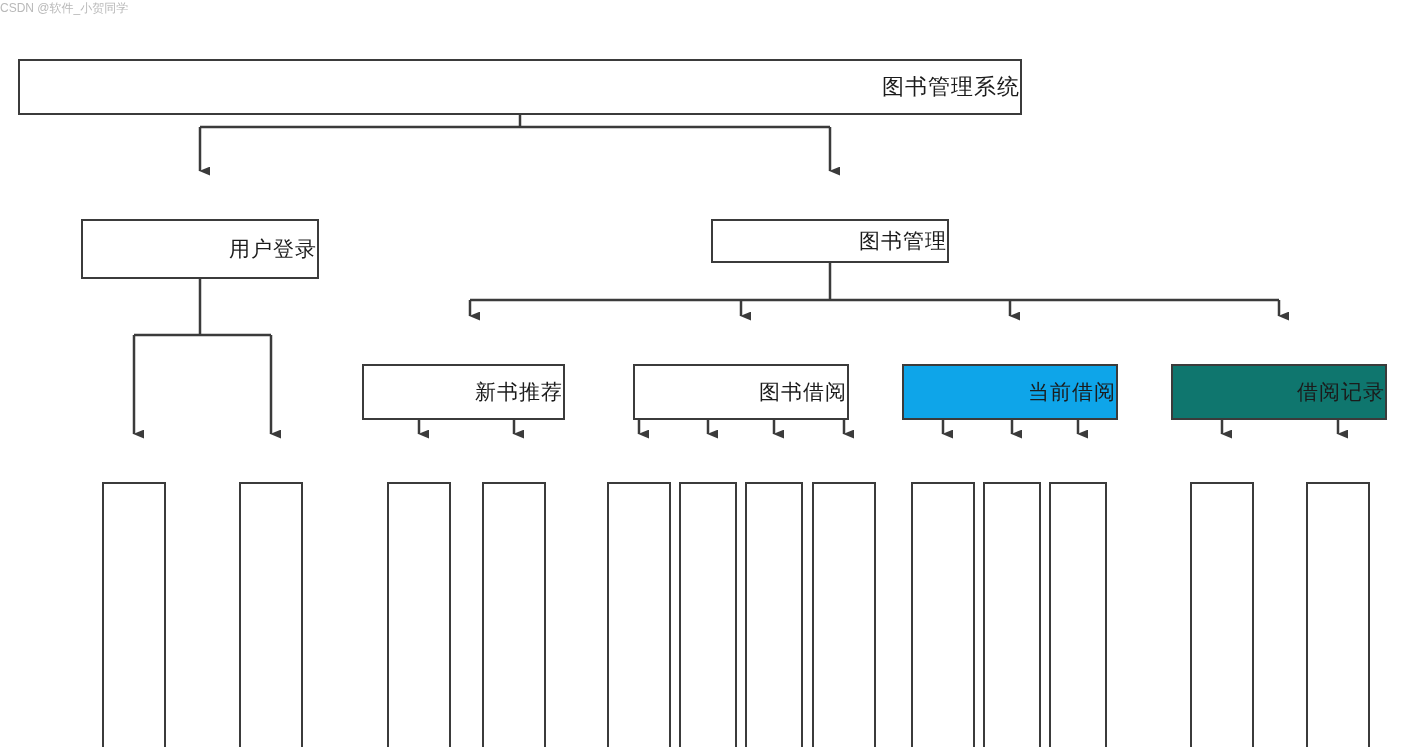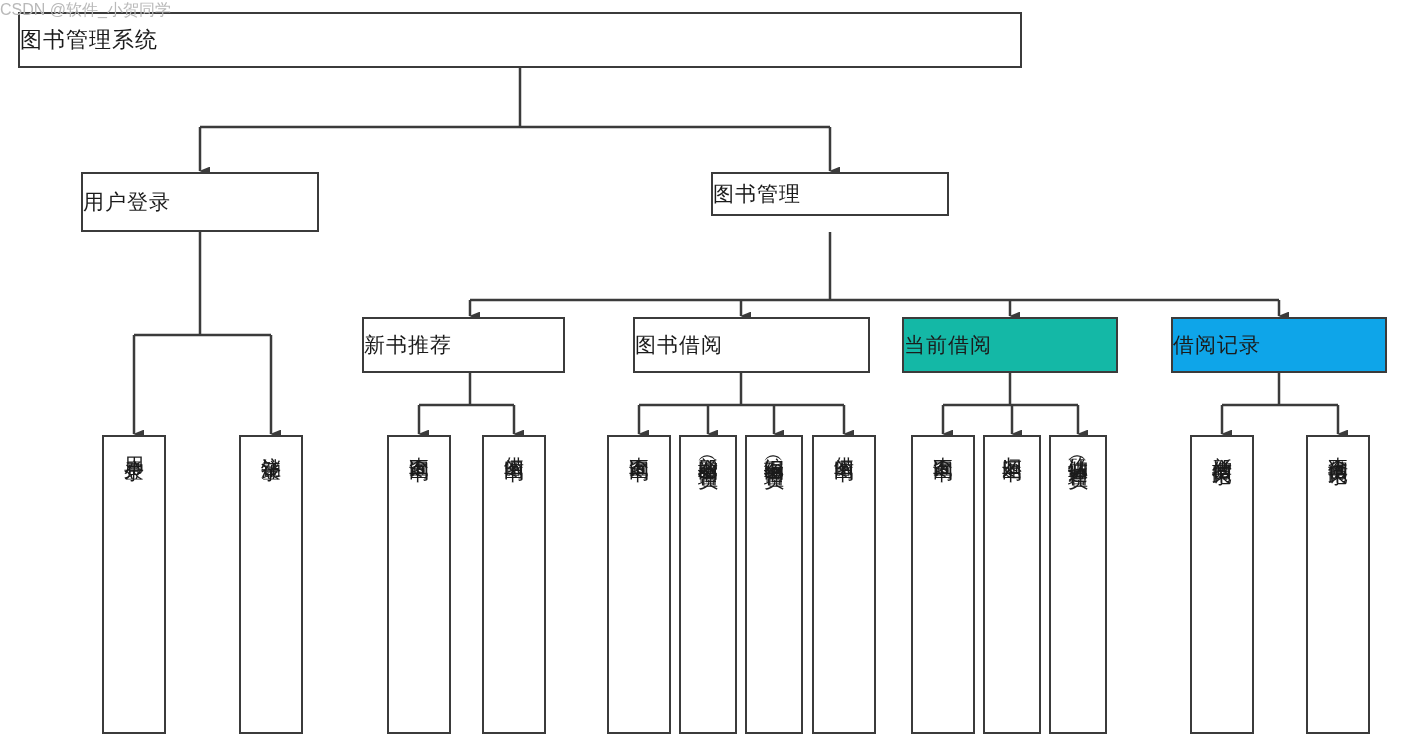--- a/index.html
+++ b/index.html
@@ -26,22 +26,23 @@
     width: 1405px;
     height: 747px;
   }
   .node {
     position: absolute;
     box-sizing: border-box;
     border: 2px solid #3b3b3b;
     background: #ffffff;
     display: flex;
     align-items: center;
-    justify-content: flex-start;
+    justify-content: flex-end;
     color: #1b1b1b;
+    margin-top: 47px;
   }
   .node.horiz {
     font-size: 21px;
     letter-spacing: 1px;
   }
   .node.vert {
     writing-mode: vertical-rl;
     text-orientation: upright;
     font-size: 20px;
     letter-spacing: 2px;
@@ -54,21 +55,21 @@
     text-orientation: upright;
     display: block;
     text-align: center;
   }
   .node.root {
     font-size: 22px;
   }
   .watermark {
     position: absolute;
     color: #b9b9b9;
-    font-size: 16px;
+    font-size: 12px;
     white-space: nowrap;
     pointer-events: none;
   }
 </style>
 </head>
 <body>
 
 <div id="diagram-root">
   <svg class="edges" viewBox="0 0 1405 747" xmlns="http://www.w3.org/2000/svg">
     <defs>
@@ -118,27 +119,27 @@
       </div>
       <div class="node horiz" style="left: 81px; top: 172px; width: 238px; height: 60px; border-color: rgb(59, 59, 59); background: rgb(255, 255, 255); color: rgb(27, 27, 27);">
         <span class="nlabel">用户登录</span>
       </div>
       <div class="node horiz" style="left: 711px; top: 172px; width: 238px; height: 44px; border-color: rgb(59, 59, 59); background: rgb(255, 255, 255); color: rgb(27, 27, 27);">
         <span class="nlabel">图书管理</span>
       </div>
       <div class="node horiz" style="left: 362px; top: 317px; width: 203px; height: 56px; border-color: rgb(59, 59, 59); background: rgb(255, 255, 255); color: rgb(27, 27, 27);">
         <span class="nlabel">新书推荐</span>
       </div>
-      <div class="node horiz" style="left: 633px; top: 317px; width: 237px; height: 56px; border-color: rgb(59, 59, 59); background: rgb(255, 255, 255); color: rgb(27, 27, 27);">
+      <div class="node horiz" style="left: 633px; top: 317px; width: 216px; height: 56px; border-color: rgb(59, 59, 59); background: rgb(255, 255, 255); color: rgb(27, 27, 27);">
         <span class="nlabel">图书借阅</span>
       </div>
-      <div class="node horiz" style="left: 902px; top: 317px; width: 216px; height: 56px; border-color: rgb(59, 59, 59); background: #14b8a6; color: rgb(27, 27, 27);">
+      <div class="node horiz" style="left: 902px; top: 317px; width: 216px; height: 56px; border-color: rgb(59, 59, 59); background: #0ea5e9; color: rgb(27, 27, 27);">
         <span class="nlabel">当前借阅</span>
       </div>
-      <div class="node horiz" style="left: 1171px; top: 317px; width: 216px; height: 56px; border-color: rgb(59, 59, 59); background: #0ea5e9; color: rgb(27, 27, 27);">
+      <div class="node horiz" style="left: 1171px; top: 317px; width: 216px; height: 56px; border-color: rgb(59, 59, 59); background: #0f766e; color: rgb(27, 27, 27);">
         <span class="nlabel">借阅记录</span>
       </div>
       <div class="node vert" style="left: 102px; top: 435px; width: 64px; height: 299px; border-color: rgb(59, 59, 59); background: rgb(255, 255, 255); color: rgb(27, 27, 27);">
         <span class="nlabel">用户登录</span>
       </div>
       <div class="node vert" style="left: 239px; top: 435px; width: 64px; height: 299px; border-color: rgb(59, 59, 59); background: rgb(255, 255, 255); color: rgb(27, 27, 27);">
         <span class="nlabel">注销登录</span>
       </div>
       <div class="node vert" style="left: 387px; top: 435px; width: 64px; height: 299px; border-color: rgb(59, 59, 59); background: rgb(255, 255, 255); color: rgb(27, 27, 27);">
         <span class="nlabel">查询图书</span>

